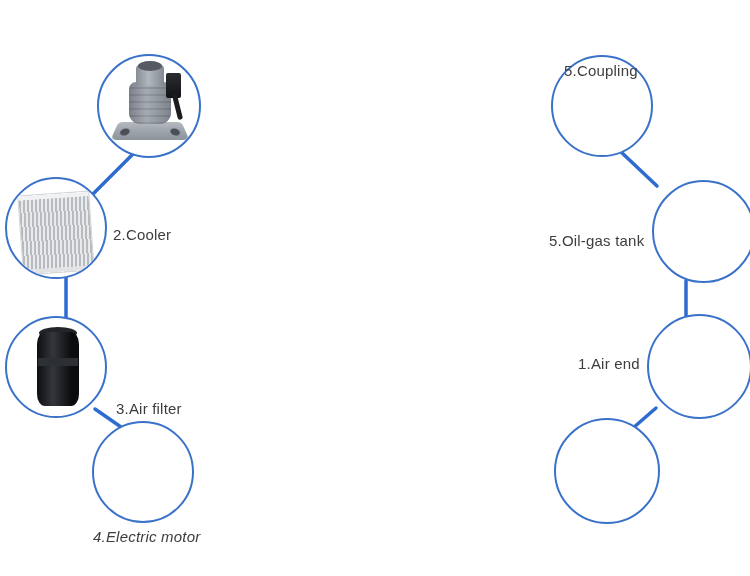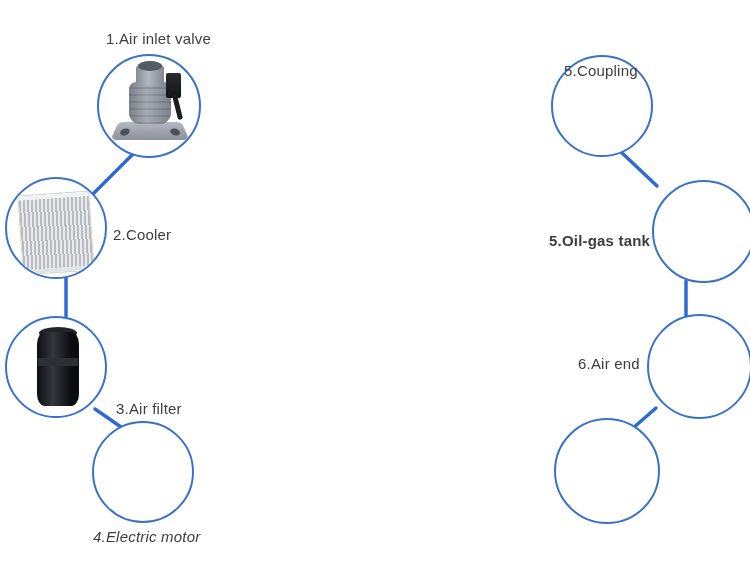--- a/index.html
+++ b/index.html
@@ -27,21 +27,21 @@
   #c-coupling{left:551px;top:55px;width:102px;height:102px;}
   #c-oil-gas-tank{left:652px;top:180px;width:103px;height:103px;}
   #c-air-end{left:647px;top:314px;width:105px;height:105px;}
   #c-minimum-pressure-valve{left:554px;top:418px;width:106px;height:106px;}
 
   #l-air-inlet-valve{left:106px;top:30px;}
   #l-cooler{left:113px;top:226px;}
   #l-air-filter{left:116px;top:352px;margin-top:48px;}
   #l-electric-motor{left:93px;top:528px;font-style:italic;}
   #l-coupling{left:564px;top:30px;margin-top:32px;}
-  #l-oil-gas-tank{left:549px;top:232px;font-weight:bold;}
+  #l-oil-gas-tank{left:549px;top:232px;}
   #l-air-end{left:578px;top:355px;}
   #l-minimum-pressure-valve{left:520px;top:529px;}
 
   
   
   .aiv-flange{left:16px;top:62px;width:70px;height:24px;border-radius:5px;
     background:linear-gradient(#b6bbc2,#8d939b);transform:perspective(70px) rotateX(42deg);
     background-image:radial-gradient(circle at 15% 60%, #4a4e55 0 4px, transparent 5px),
                      radial-gradient(circle at 85% 60%, #4a4e55 0 4px, transparent 5px),
                      linear-gradient(#b6bbc2,#8d939b);}
@@ -226,27 +226,26 @@
     <div class="m-pillarM"></div>
     <div class="m-sliver"></div>
     <div class="m-pillarL"></div>
     <div class="m-pillarR"></div>
     <div class="m-base">
       <div class="m-slot m-slot1"></div>
       <div class="m-slot m-slot2"></div>
     </div>
   </div>
 
-  <div class="lbl" id="l-air-inlet-valve">1.Air inlet valve</div>
   <div class="lbl" id="l-cooler">2.Cooler</div>
   <div class="lbl" id="l-air-filter">3.Air filter</div>
   <div class="lbl" id="l-electric-motor">4.Electric motor</div>
   <div class="lbl" id="l-coupling">5.Coupling</div>
   <div class="lbl" id="l-oil-gas-tank">5.Oil-gas tank</div>
-  <div class="lbl" id="l-air-end">6.Air end</div>
+  <div class="lbl" id="l-air-end">1.Air end</div>
 
   <div class="circle" id="c-air-inlet-valve">
     <div class="cimg">
       <div class="aiv-flange"></div>
         <div class="aiv-body"></div>
         <div class="aiv-neck"></div>
       <div class="aiv-mouth"></div>
         <div class="aiv-sol"></div>
         <div class="aiv-hose"></div>
     </div>

